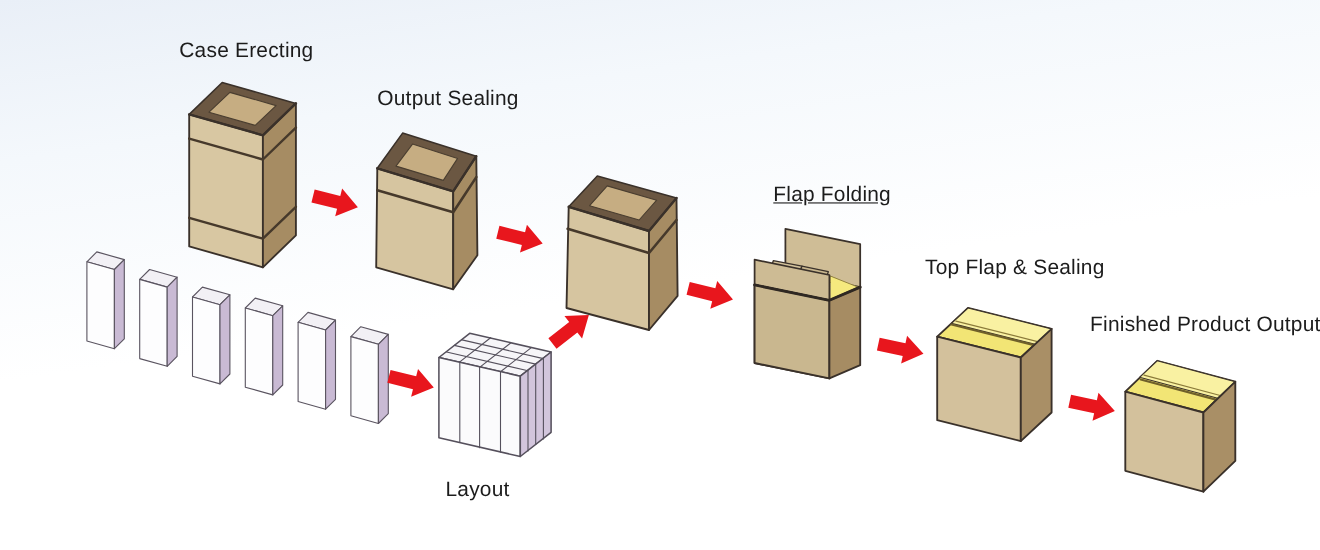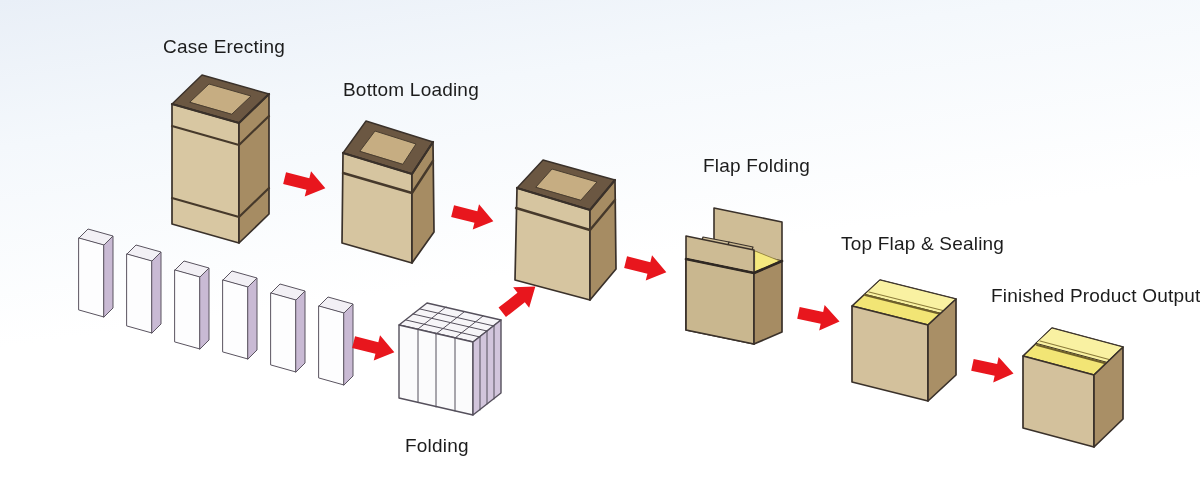--- a/index.html
+++ b/index.html
@@ -145,19 +145,19 @@
         <path transform="translate(518,300) rotate(-38)" d="M -20 -6 L 4 -6 L 4 -13 L 22 0 L 4 13 L 4 6 L -20 6 Z"></path>
         <path transform="translate(645,267) rotate(14)" d="M -20 -6 L 4 -6 L 4 -13 L 22 0 L 4 13 L 4 6 L -20 6 Z"></path>
         <path transform="translate(818,317) rotate(12)" d="M -20 -6 L 4 -6 L 4 -13 L 22 0 L 4 13 L 4 6 L -20 6 Z"></path>
         <path transform="translate(992,369) rotate(12)" d="M -20 -6 L 4 -6 L 4 -13 L 22 0 L 4 13 L 4 6 L -20 6 Z"></path>
       </g>
 
     </g>
   </svg>
 
   <div class="step-label" style="left:163px;top:37px;">Case Erecting</div>
-  <div class="step-label" style="left:343px;top:80px;">Bottom Loading</div>
-  <div class="step-label" style="left:703px;top:156px;">Flap Folding</div>
+  <div class="step-label" style="left:343px;top:80px;">Output Sealing</div>
+  <div class="step-label" style="left:703px;top:168px;text-decoration:underline;">Flap Folding</div>
   <div class="step-label" style="left:991px;top:286px;">Finished Product Output</div>
   <div class="step-label" style="left:841px;top:234px;">Top Flap &amp; Sealing</div>
-  <div class="step-label" style="left:405px;top:436px;">Folding</div>
+  <div class="step-label" style="left:405px;top:436px;">Layout</div>
 
 </div>
 
 </body></html>

